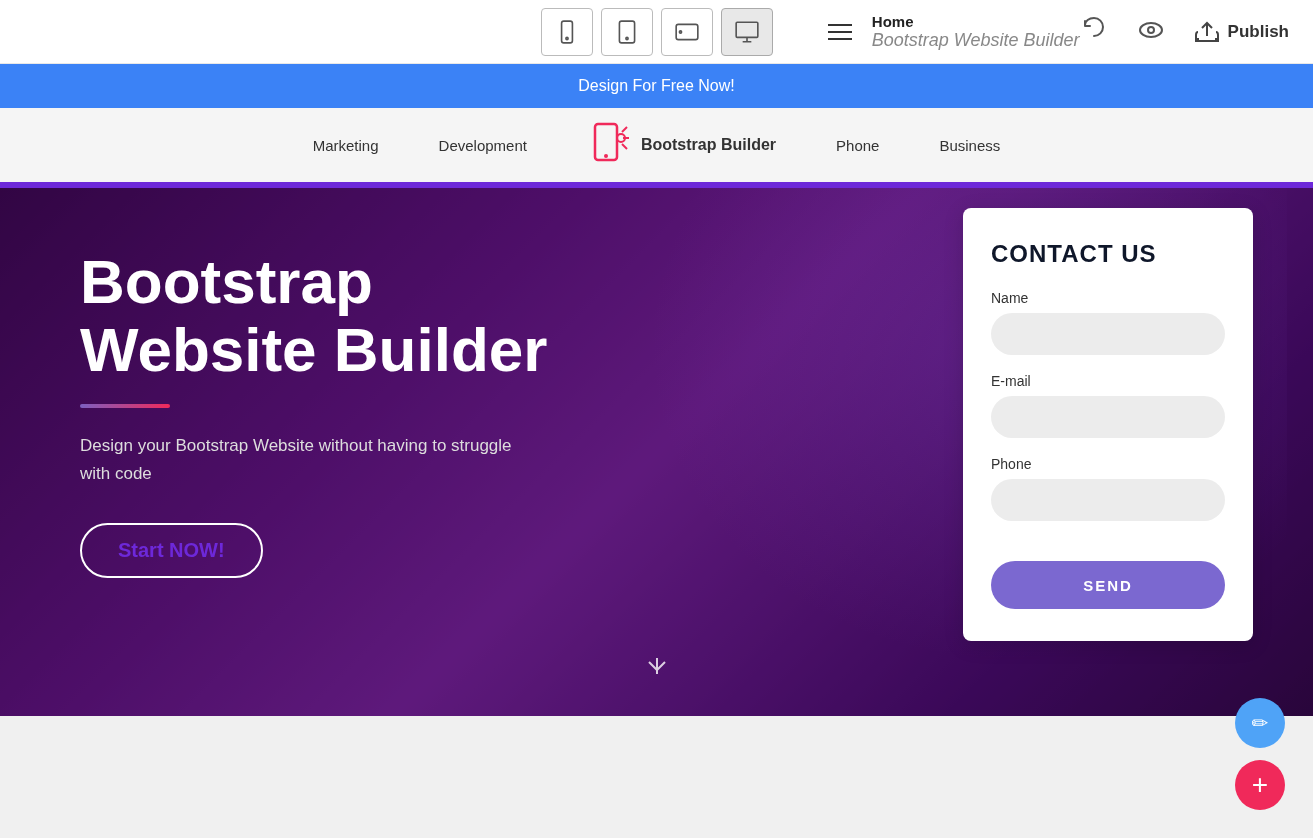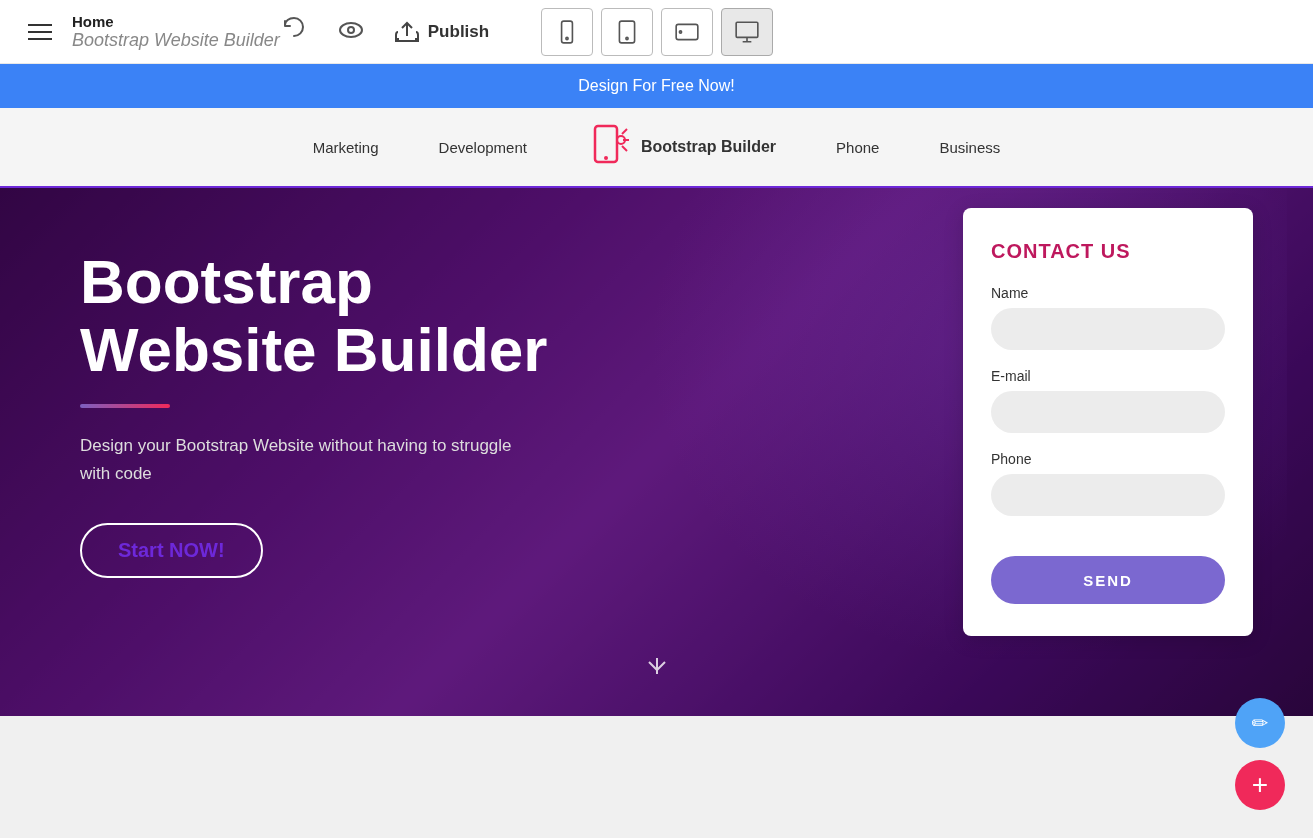--- a/index.html
+++ b/index.html
@@ -4,21 +4,21 @@
   <style>
     * { margin: 0; padding: 0; box-sizing: border-box; }
     body { font-family: 'Segoe UI', Arial, sans-serif; width: 1313px; height: 838px; overflow: hidden; background: #f0f0f0; }
 
     
     .topbar {
       height: 64px;
       background: #fff;
       display: flex;
       align-items: center;
-      justify-content: flex-start;
+      justify-content: flex-end;
       padding: 0 24px;
       border-bottom: 1px solid #e8e8e8;
       position: relative;
       z-index: 100;
     }
     .topbar-left { display: flex; align-items: center; gap: 16px; }
     .hamburger-icon { display: flex; flex-direction: column; gap: 5px; cursor: pointer; }
     .hamburger-icon span { display: block; width: 24px; height: 2px; background: #333; }
     .topbar-title { display: flex; flex-direction: column; }
     .topbar-title .home-label { font-size: 15px; font-weight: 600; color: #222; }
@@ -62,21 +62,21 @@
       display: flex; align-items: center; justify-content: center;
     }
     .promo-banner span { color: #fff; font-size: 16px; font-weight: 500; }
 
     
     .navbar {
       height: 80px;
       background: #f5f5f5;
       display: flex; align-items: center; justify-content: center;
       gap: 60px;
-      border-bottom: 2px solid #6d28d9;
+      border-bottom: 6px solid #6d28d9;
     }
     .nav-logo { display: flex; align-items: center; gap: 10px; }
     .nav-link { font-size: 15px; color: #333; text-decoration: none; cursor: pointer; }
 
     
     .hero {
       position: relative;
       height: 528px;
       overflow: hidden;
     }
@@ -132,22 +132,22 @@
       position: absolute;
       right: 60px; top: 20px;
       width: 290px;
       background: #fff;
       border-radius: 8px;
       padding: 32px 28px;
       z-index: 10;
       box-shadow: 0 4px 20px rgba(0,0,0,0.15);
     }
     .contact-card h2 {
-      font-size: 20px; font-weight: 700; letter-spacing: 1px;
-      color: #be185d; margin-bottom: 22px;
+      font-size: 24px; font-weight: 700; letter-spacing: 1px;
+      color: #0f172a; margin-bottom: 22px;
     }
     .form-group { margin-bottom: 18px; }
     .form-group label {
       display: block; font-size: 14px; color: #333;
       margin-bottom: 7px; font-weight: 500;
     }
     .form-group input {
       width: 100%; height: 42px;
       border-radius: 25px;
       border: none;

